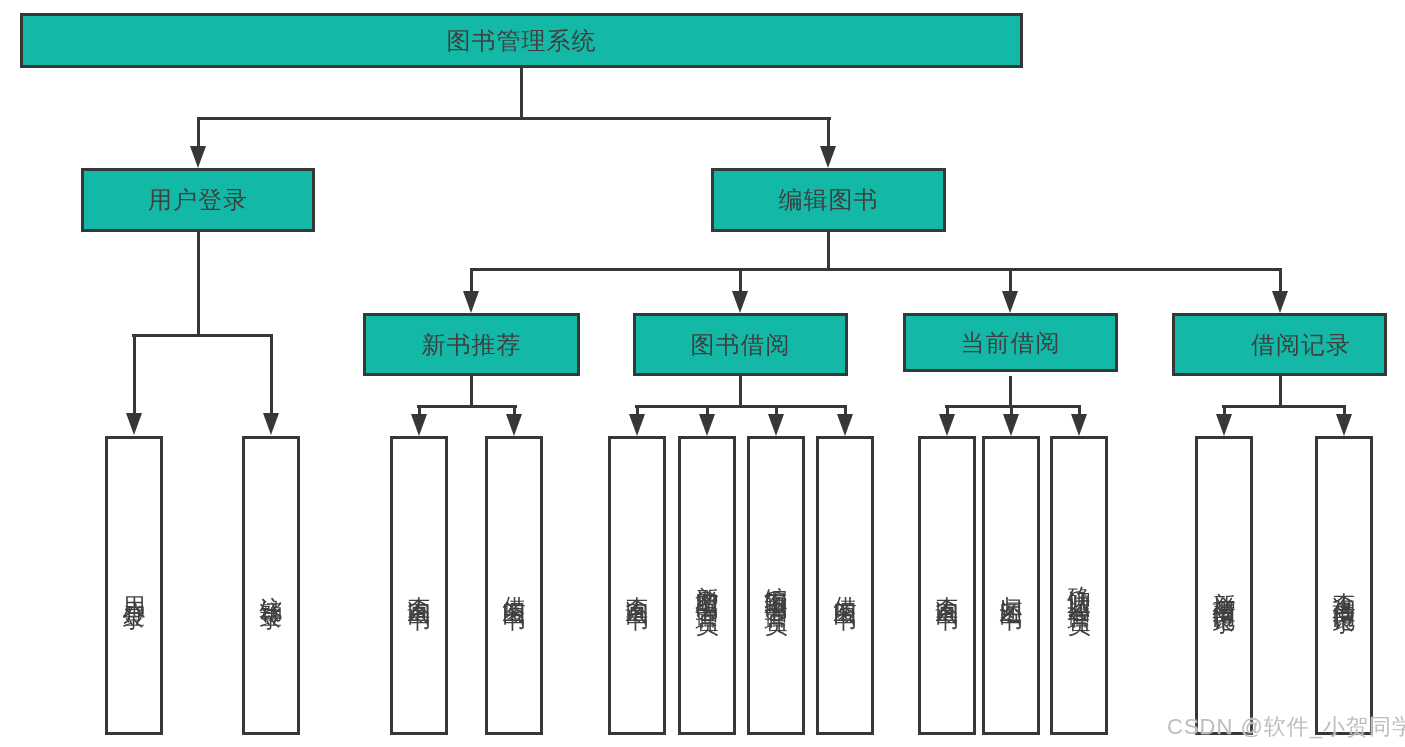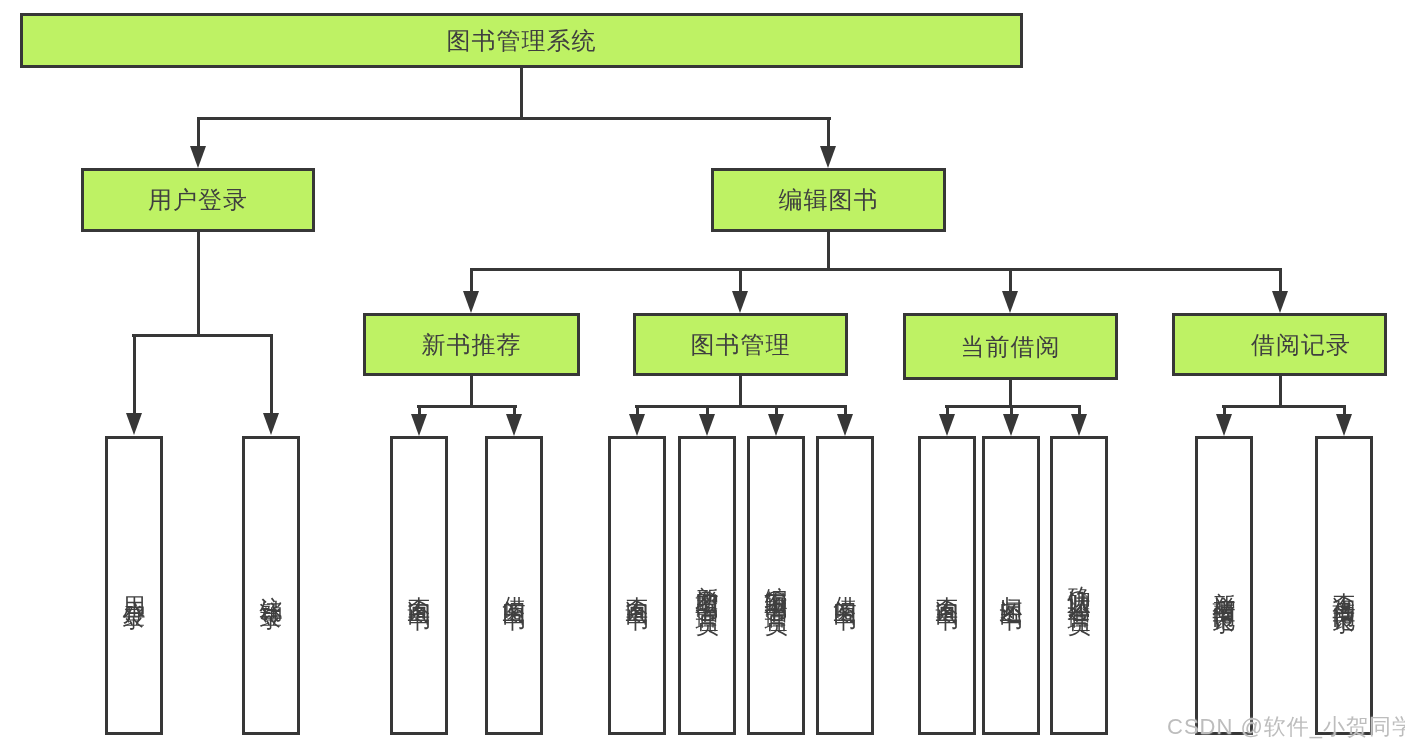--- a/index.html
+++ b/index.html
@@ -8,21 +8,21 @@
     --background:#ffffff;
     --watermark:#bdbdbd;
   }
   html,body{margin:0;padding:0;background:var(--background);}
   .canvas{
     position:relative;width:1405px;height:747px;background:var(--background);
     overflow:hidden;font-family:"Liberation Sans","DejaVu Sans",sans-serif;
   }
   .hbox{
     position:absolute;box-sizing:border-box;border:3px solid var(--line);
-    background:#bef264;display:flex;align-items:center;justify-content:center;
+    background:#14b8a6;display:flex;align-items:center;justify-content:center;
     font-size:24px;color:var(--text);letter-spacing:1px;z-index:2;
   }
   .vbox{
     position:absolute;box-sizing:border-box;border:3px solid var(--line);
     background:#fff;display:flex;align-items:center;justify-content:center;
     top:436px;width:58px;height:299px;z-index:2;
   }
   .vbox span{
     writing-mode:vertical-rl;text-orientation:mixed;
     font-size:23px;letter-spacing:4px;color:var(--text);line-height:1;
@@ -32,21 +32,21 @@
     position:absolute;width:0;height:0;z-index:1;
     border-left:8px solid transparent;border-right:8px solid transparent;
     border-top:22px solid var(--line);
   }
   
   .root{left:20px;top:13px;width:1003px;height:55px;}
   .n-user{left:81px;top:168px;width:234px;height:64px;}
   .n-mgmt{left:711px;top:168px;width:235px;height:64px;}
   .g0{left:363px;top:313px;width:217px;height:63px;text-align:right;}
   .g1{left:633px;top:313px;width:215px;height:63px;}
-  .g2{left:903px;top:313px;width:215px;height:67px;}
+  .g2{left:903px;top:313px;width:215px;height:59px;}
   .g3{left:1172px;top:313px;width:215px;height:63px;padding-left:43px;}
   .b1{left:105px;}  .b2{left:242px;}  .b3{left:390px;}  .b4{left:485px;}
   .b5{left:608px;}  .b6{left:678px;}  .b7{left:747px;}  .b8{left:816px;}
   .b9{left:918px;}  .b10{left:982px;} .b11{left:1050px;}
   .b12{left:1195px;}.b13{left:1315px;}
   .wm{
     position:absolute;left:1167px;top:712px;z-index:10;
     font-size:22px;color:var(--watermark);letter-spacing:1px;
     text-shadow:0 0 2px #ffffff;white-space:nowrap;
   }
@@ -65,21 +65,21 @@
   </div>
 
   <div class="hbox n-mgmt">
     <span>编辑图书</span>
   </div>
 
   <div class="hbox g0">
     <span>新书推荐</span>
   </div>
   <div class="hbox g1">
-    <span>图书管理</span>
+    <span>图书借阅</span>
   </div>
   <div class="hbox g2">
     <span>当前借阅</span>
   </div>
   <div class="hbox g3">
     <span>借阅记录</span>
   </div>
 
   <div class="vbox b1">
     <span>用户登录</span>

